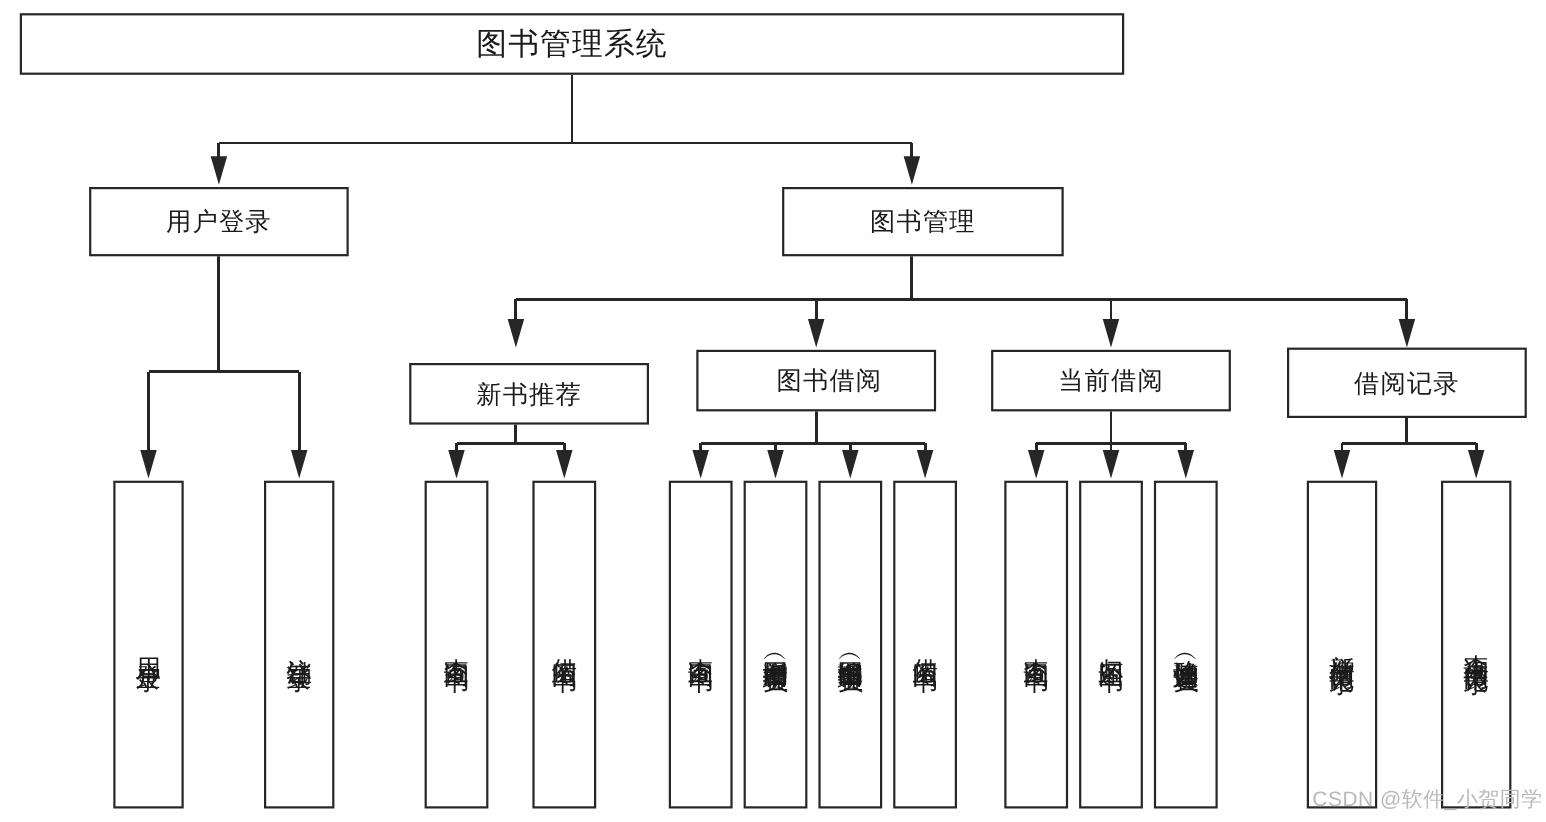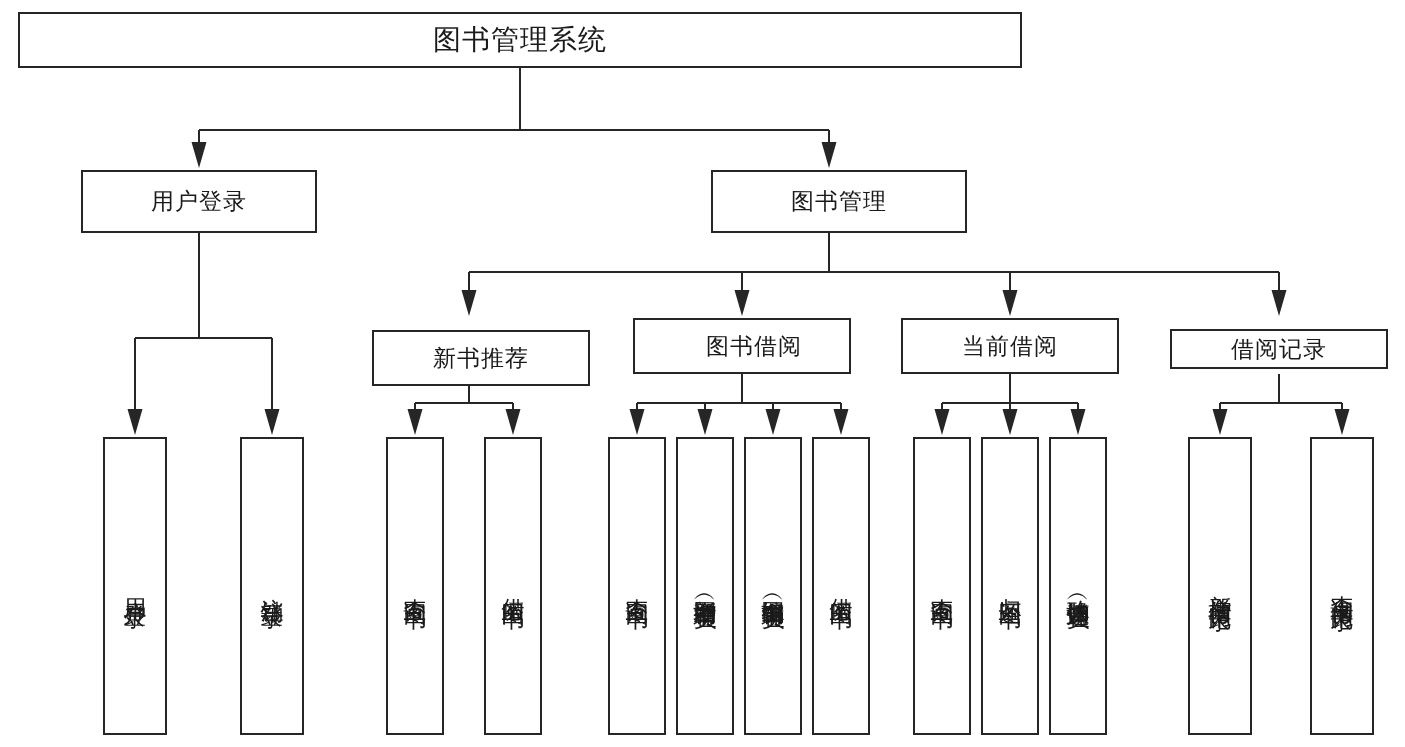--- a/index.html
+++ b/index.html
@@ -150,21 +150,21 @@
       </div>
       <div class="node-box horizontal" style="left: 372px; top: 318px; width: 218px; height: 56px; border-color: rgb(38, 38, 38); background: rgb(255, 255, 255); margin-top: 12px;">
         <span class="node-label" style="color: rgb(26, 26, 26);">新书推荐</span>
       </div>
       <div class="node-box horizontal" style="left: 633px; top: 318px; width: 218px; height: 56px; border-color: rgb(38, 38, 38); background: rgb(255, 255, 255); padding-left: 24px;">
         <span class="node-label" style="color: rgb(26, 26, 26);">图书借阅</span>
       </div>
       <div class="node-box horizontal" style="left: 901px; top: 318px; width: 218px; height: 56px; border-color: rgb(38, 38, 38); background: rgb(255, 255, 255);">
         <span class="node-label" style="color: rgb(26, 26, 26);">当前借阅</span>
       </div>
-      <div class="node-box horizontal" style="left: 1170px; top: 329px; width: 218px; height: 40px; border-color: rgb(38, 38, 38); background: rgb(255, 255, 255);">
+      <div class="node-box horizontal" style="left: 1170px; top: 316px; width: 218px; height: 64px; border-color: rgb(38, 38, 38); background: rgb(255, 255, 255);">
         <span class="node-label" style="color: rgb(26, 26, 26);">借阅记录</span>
       </div>
       <div class="node-box vertical" style="left: 103px; top: 437px; width: 64px; height: 298px; border-color: rgb(38, 38, 38); background: rgb(255, 255, 255);">
         <span class="node-label" style="color: rgb(26, 26, 26); font-size: 23px; letter-spacing: 3px;">用户登录</span>
       </div>
       <div class="node-box vertical" style="left: 240px; top: 437px; width: 64px; height: 298px; border-color: rgb(38, 38, 38); background: rgb(255, 255, 255);">
         <span class="node-label" style="color: rgb(26, 26, 26); font-size: 23px; letter-spacing: 3px;">注销登录</span>
       </div>
       <div class="node-box vertical" style="left: 386px; top: 437px; width: 58px; height: 298px; border-color: rgb(38, 38, 38); background: rgb(255, 255, 255);">
         <span class="node-label" style="color: rgb(26, 26, 26); font-size: 23px; letter-spacing: 3px;">查询图书</span>
@@ -193,13 +193,14 @@
       <div class="node-box vertical" style="left: 1049px; top: 437px; width: 58px; height: 298px; border-color: rgb(38, 38, 38); background: rgb(255, 255, 255);">
         <span class="node-label" style="color: rgb(26, 26, 26); font-size: 23px; letter-spacing: 1px;">确认归还（管理员）</span>
       </div>
       <div class="node-box vertical" style="left: 1188px; top: 437px; width: 64px; height: 298px; border-color: rgb(38, 38, 38); background: rgb(255, 255, 255);">
         <span class="node-label" style="color: rgb(26, 26, 26); font-size: 23px; letter-spacing: 3px;">新增借阅记录</span>
       </div>
       <div class="node-box vertical" style="left: 1310px; top: 437px; width: 64px; height: 298px; border-color: rgb(38, 38, 38); background: rgb(255, 255, 255);">
         <span class="node-label" style="color: rgb(26, 26, 26); font-size: 23px; letter-spacing: 3px;">查询借阅记录</span>
       </div>
     </div>
+  <div class="watermark" style="left: 1193px; top: 714px; color: rgb(185, 185, 185);">CSDN @软件_小贺同学</div>
 </div>
 
 </body></html>

